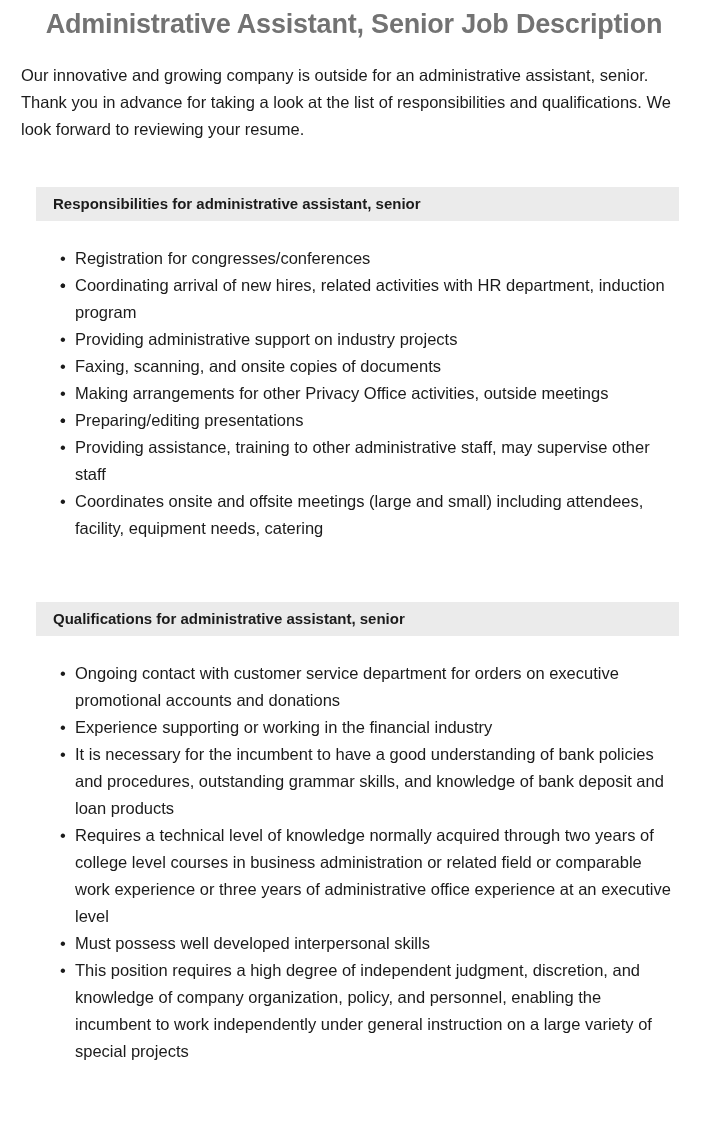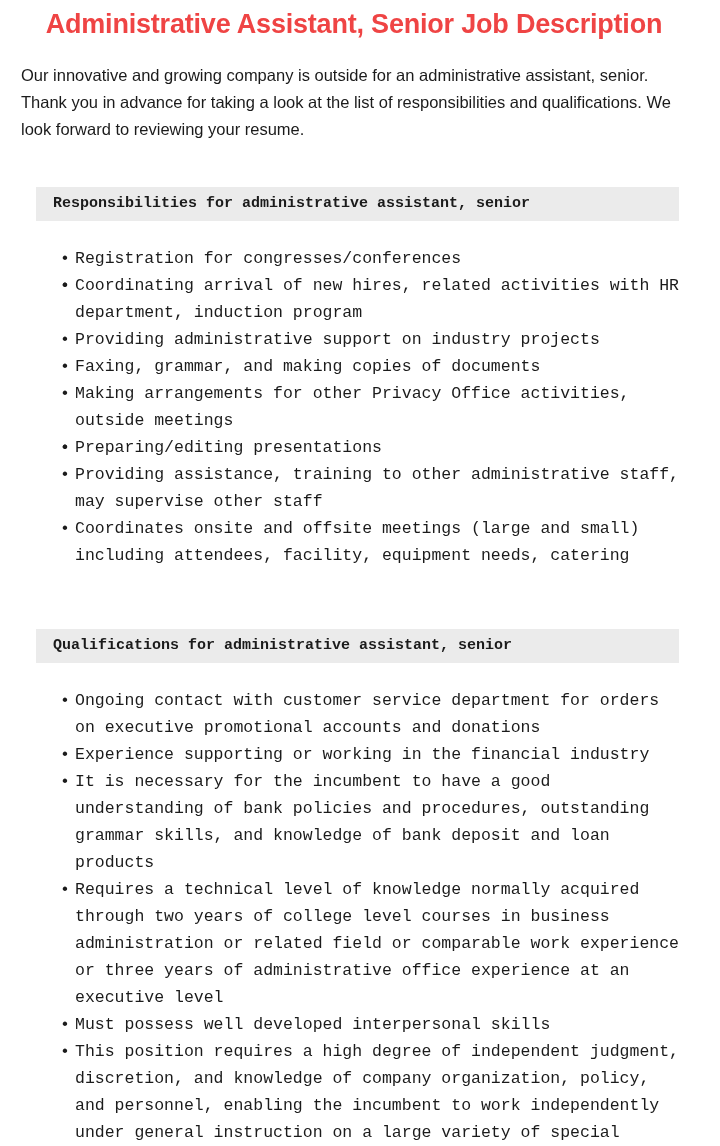--- a/index.html
+++ b/index.html
@@ -18,36 +18,35 @@
   .page {
     width: 720px;
     padding: 0;
     position: relative;
   }
   .doc-title {
     font-size: 27px;
     line-height: 35px;
     font-weight: bold;
     text-align: center;
-    color: #ef4444;
+    color: #737373;
     margin: 0;
     padding: 7px 48px 0 36px;
     letter-spacing: -0.2px;
   }
   .intro {
     font-size: 16.5px;
     line-height: 27px;
     color: #1b1b1b;
     margin: 0;
     padding: 20px 25px 0 21px;
   }
   .section {
     margin: 0;
     padding: 16px;
-    font-family: Liberation Mono, monospace;
   }
   .section-header {
     margin: 28px 25px 0 20px;
     background: #ebebeb;
     padding: 8px 0 9px 17px;
     font-size: 15px;
     line-height: 17px;
     font-weight: bold;
     color: #1b1b1b;
   }
@@ -89,21 +88,21 @@
 
   <p class="intro">Our innovative and growing company is outside for an administrative assistant, senior. Thank you in advance for taking a look at the list of responsibilities and qualifications. We look forward to reviewing your resume.</p>
 
   <section class="section section-responsibilities">
     <div class="section-header">Responsibilities for administrative assistant, senior</div>
     <ul class="bullet-list">
         <li><span class="bullet-dot">•</span><span>Registration for congresses/conferences</span></li>
         <li><span class="bullet-dot">•</span></li>
         <li><span class="bullet-dot">•</span><span>Coordinating arrival of new hires, related activities with HR department, induction program</span></li>
         <li><span class="bullet-dot">•</span><span>Providing administrative support on industry projects</span></li>
-        <li><span class="bullet-dot">•</span><span>Faxing, grammar, and making copies of documents</span></li>
+        <li><span class="bullet-dot">•</span><span>Faxing, scanning, and onsite copies of documents</span></li>
         <li><span class="bullet-dot">•</span><span>Making arrangements for other Privacy Office activities, outside meetings</span></li>
         <li><span class="bullet-dot">•</span></li>
         <li><span class="bullet-dot">•</span><span>Preparing/editing presentations</span></li>
         <li><span class="bullet-dot">•</span><span>Providing assistance, training to other administrative staff, may supervise other staff</span></li>
         <li><span class="bullet-dot">•</span><span>Coordinates onsite and offsite meetings (large and small) including attendees, facility, equipment needs, catering</span></li>
       </ul>
   </section>
 
   <section class="section section-qualifications">
     <div class="section-header">Qualifications for administrative assistant, senior</div>

